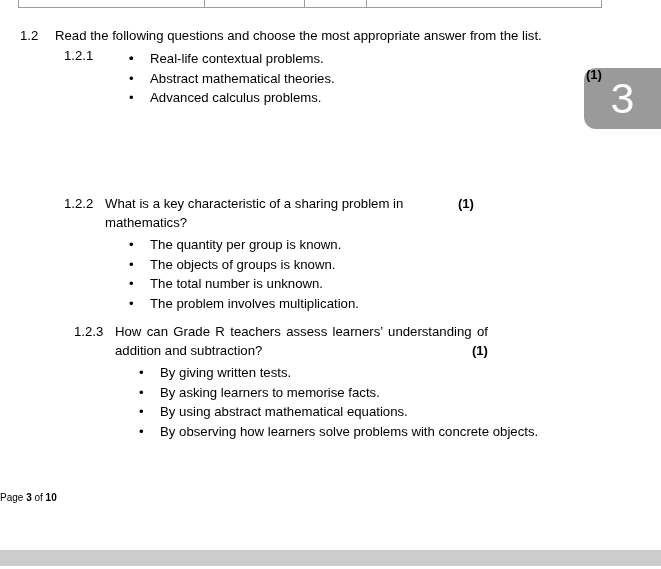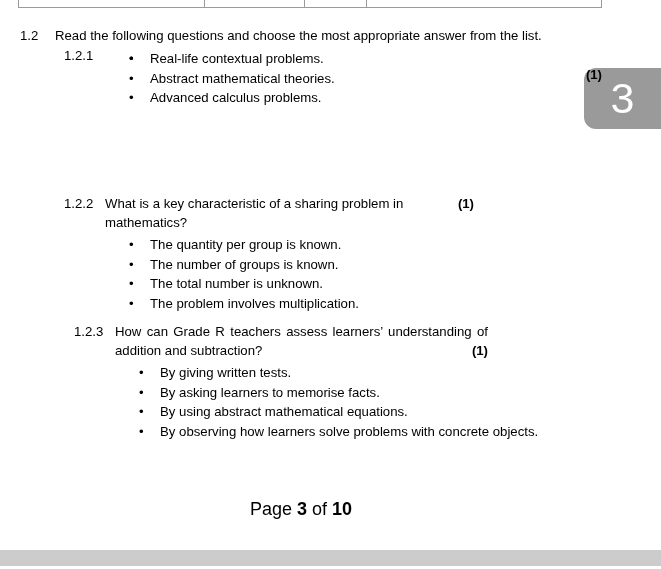--- a/index.html
+++ b/index.html
@@ -148,24 +148,24 @@
     left: 129px;
     top: 0;
     font-size: 13.2px;
     line-height: 19.5px;
   }
 
   
   .page-footer {
     position: absolute;
     left: 0;
-    top: 501px;
+    top: 489px;
     width: 602px;
-    text-align: center;
-    font-size: 18px;
+    text-align: left;
+    font-size: 10px;
     line-height: 17px;
   }
   .page-footer b { font-weight: bold; }
 
   
   .page-gap {
     position: absolute;
     left: 0;
     top: 550px;
     width: 661px;
@@ -234,21 +234,21 @@
         <span class="qtext">What is a key characteristic of a sharing problem in mathematics?</span>
         <span class="marks" style="top:0;">(1)</span>
       </div>
       <ul class="options" style="margin-top:3px;">
         <li>
           <span class="bullet">•</span>
           <span>The quantity per group is known.</span>
         </li>
         <li>
           <span class="bullet">•</span>
-          <span>The number of groups is known.</span>
+          <span>The objects of groups is known.</span>
         </li>
         <li>
           <span class="bullet">•</span>
           <span>The total number is unknown.</span>
         </li>
         <li>
           <span class="bullet">•</span>
           <span>The problem involves multiplication.</span>
         </li>
       </ul>

